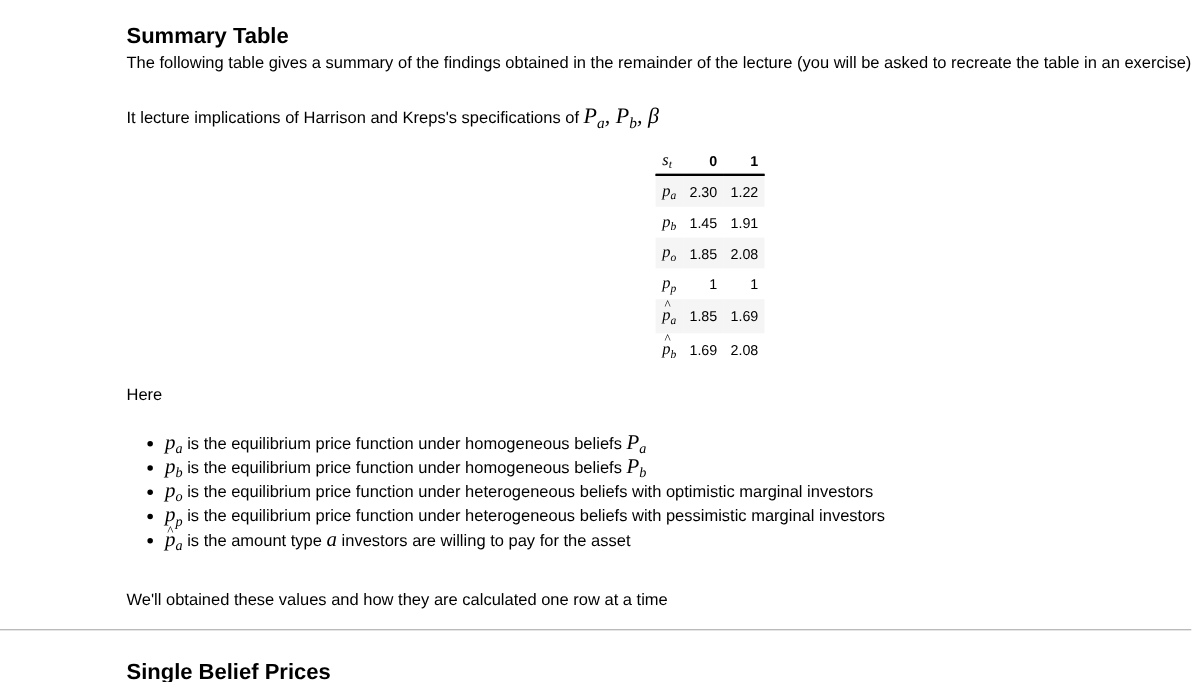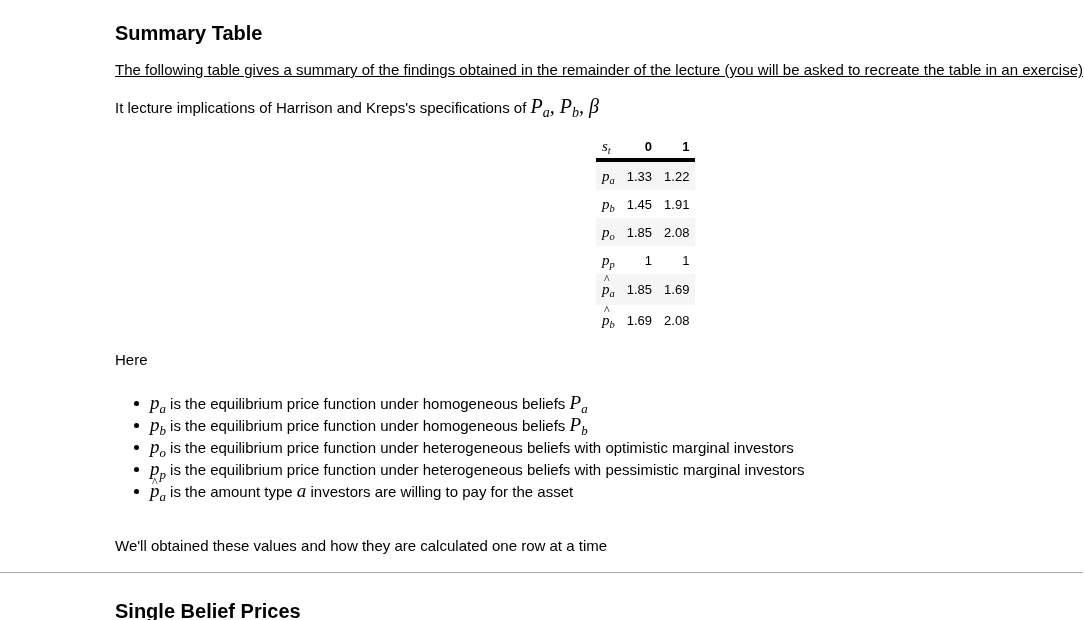--- a/index.html
+++ b/index.html
@@ -67,21 +67,21 @@
       border-collapse: collapse;
       font-size: 13px;
     }
     .summary-table th, .summary-table td {
       padding: 0 6px;
       text-align: right;
       height: 28px;
     }
     .summary-table thead th {
       font-weight: bold;
-      border-bottom: 4px solid #000000;
+      border-bottom: 2px solid #000000;
       height: 24px;
     }
     .summary-table th.rowhead {
       text-align: left;
       font-weight: normal;
       font-family: "Liberation Serif", serif;
       font-style: italic;
       font-size: 15px;
     }
     .summary-table tbody tr:nth-child(odd) {
@@ -141,21 +141,21 @@
       border-top: 1px solid #aaaaaa;
     }
   </style>
 </head>
 <body>
 
 <div class="content">
 
   <h2 style="top:22px;text-align:right;">Summary Table</h2>
 
-  <p class="para" style="top:60px;text-decoration:underline;">The following table gives a summary of the findings obtained in the remainder of the lecture (you will be asked to recreate the table in an exercise)</p>
+  <p class="para" style="top:48px;">The following table gives a summary of the findings obtained in the remainder of the lecture (you will be asked to recreate the table in an exercise)</p>
 
   <p class="para" style="top:96px;">
     <span>It lecture implications of Harrison and Kreps's specifications of </span><span class="math-big"><span>P</span><sub>a</sub></span><span class="math-big">, </span><span class="math-big"><span>P</span><sub>b</sub></span><span class="math-big">, </span><span class="math-big">β</span>
   </p>
 
   <p class="para" style="top:350px;">Here</p>
 
   <ul class="bullets">
     <li>
       <span class="sym"><span>p</span><sub>a</sub></span><span> is the equilibrium price function under homogeneous beliefs </span><span class="sym"><span>P</span><sub>a</sub></span>
@@ -183,21 +183,21 @@
   <thead>
     <tr>
       <th class="rowhead"><span>s</span><sub style="font-size:0.7em;vertical-align:-0.3em;line-height:0;">t</sub></th>
       <th>0</th>
       <th>1</th>
     </tr>
   </thead>
   <tbody>
     <tr>
       <th class="rowhead"><span>p</span><sub style="font-size:0.7em;vertical-align:-0.3em;line-height:0;">a</sub></th>
-      <td>1.33</td>
+      <td>2.30</td>
       <td>1.22</td>
     </tr>
     <tr>
       <th class="rowhead"><span>p</span><sub style="font-size:0.7em;vertical-align:-0.3em;line-height:0;">b</sub></th>
       <td>1.45</td>
       <td>1.91</td>
     </tr>
     <tr>
       <th class="rowhead"><span>p</span><sub style="font-size:0.7em;vertical-align:-0.3em;line-height:0;">o</sub></th>
       <td>1.85</td>

